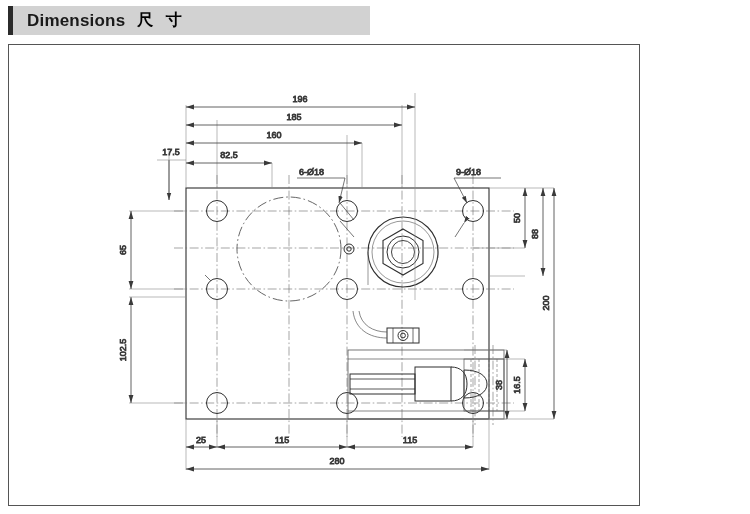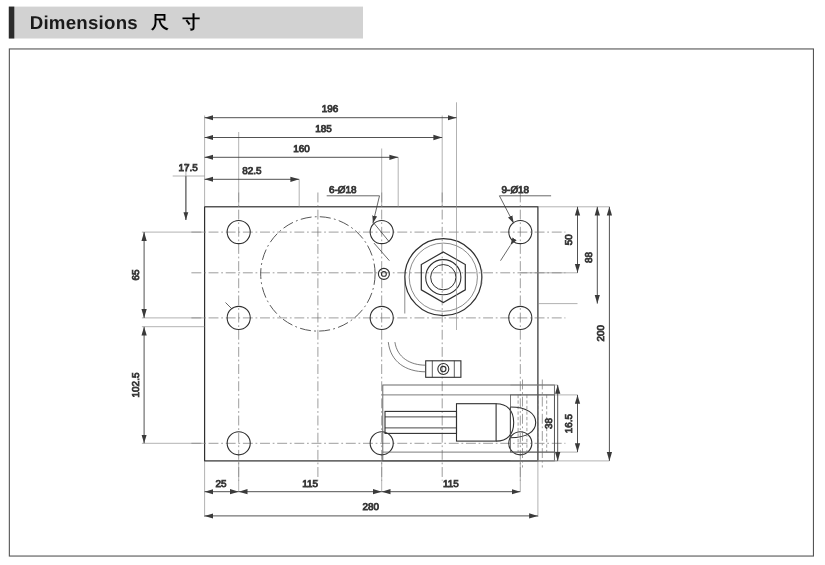--- a/index.html
+++ b/index.html
@@ -19,21 +19,21 @@
     width: 750px;
     height: 514px;
     background: #ffffff;
   }
 
   
   #header-bar {
     position: absolute;
     left: 8px;
     top: 6px;
-    width: 322px;
+    width: 362px;
     height: 29px;
     background: #d2d2d2;
     display: flex;
     align-items: center;
   }
   #header-accent {
     width: 5px;
     height: 29px;
     background: #2b2b2b;
     flex: 0 0 auto;
@@ -53,21 +53,21 @@
     margin-left: 12px;
     letter-spacing: 4px;
     white-space: nowrap;
   }
 
   
   #drawing-frame {
     position: absolute;
     left: 8px;
     top: 44px;
-    width: 732px;
+    width: 632px;
     height: 462px;
     background: #ffffff;
     border: 1px solid #555555;
     box-sizing: border-box;
     overflow: hidden;
   }
   #drawing-svg {
     position: absolute;
     left: 0;
     top: 0;

